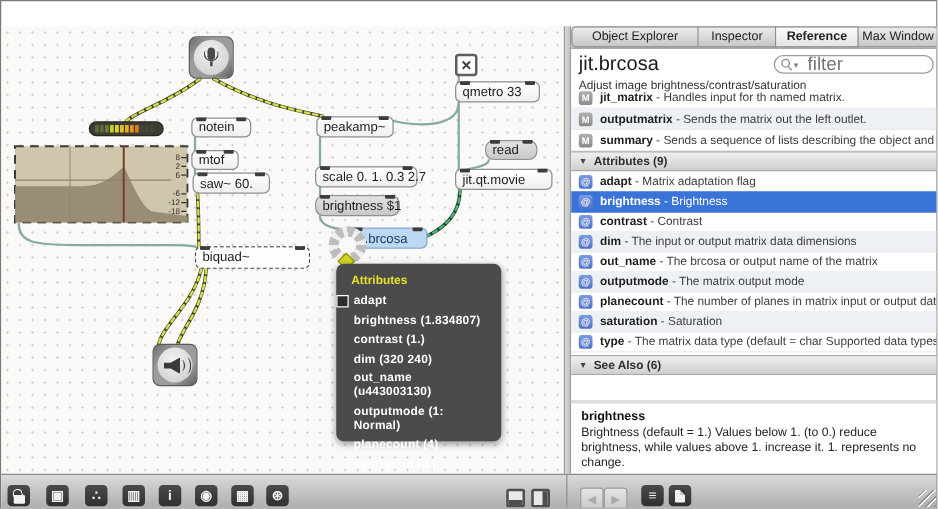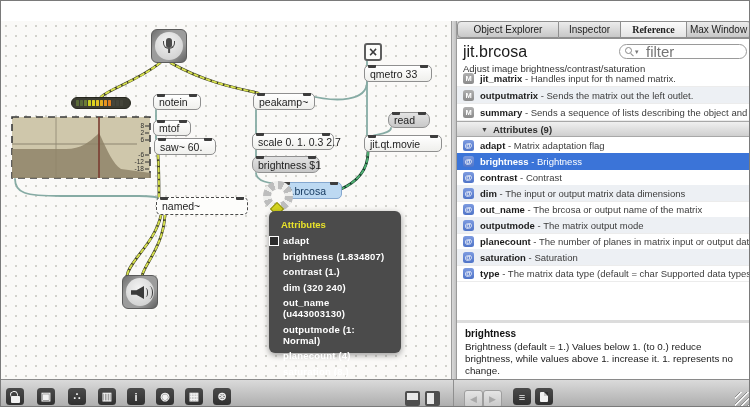--- a/index.html
+++ b/index.html
@@ -73,21 +73,21 @@
   
   #split{position:absolute;left:450px;top:20px;width:6px;height:358px;background:linear-gradient(90deg,#d9d9d9,#c2c2c2);border-left:1px solid #9b9b9b;border-right:1px solid #9b9b9b;box-sizing:border-box;}
 
   
   #sidebar{position:absolute;left:456px;top:20px;width:294px;height:358px;background:#fff;font-size:9.5px;}
   #tabs{position:absolute;left:0;top:0;width:294px;height:17px;display:flex;background:linear-gradient(#dcdcdc,#bdbdbd);border-bottom:1px solid #8f8f8f;}
   .tab{flex:0 0 auto;display:flex;align-items:center;justify-content:center;font-size:10px;color:#222;
     background:linear-gradient(#ececec,#c7c7c7);border:1px solid #8f8f8f;border-left:none;box-sizing:border-box;}
   .tab:first-child{border-left:1px solid #8f8f8f;border-radius:4px 0 0 4px;}
   .tab:last-child{border-radius:0 4px 4px 0;}
-  .tab.active{background:linear-gradient(#fbfbfb,#e4e4e4);font-weight:bold;font-family:Liberation Serif, serif;}
+  .tab.active{background:linear-gradient(#fbfbfb,#e4e4e4);font-weight:bold;}
 
   #ref-title{position:absolute;left:6px;top:22px;font-size:16px;color:#1a1a1a;}
   #ref-sub{position:absolute;left:6px;top:42px;font-size:9.5px;color:#333;}
   #filterwrap{position:absolute;right:4px;top:23px;width:128px;height:15px;}
   #filterwrap input{width:100%;height:100%;box-sizing:border-box;border:1px solid #9a9a9a;border-radius:9px;
     padding:0 4px 0 26px;font-size:15px;font-family:"Liberation Sans",sans-serif;color:#555;background:#fff;outline:none;}
   .mag{position:absolute;left:6px;top:3px;width:7px;height:7px;border:1.4px solid #8a8a8a;border-radius:50%;box-sizing:border-box;}
   .mag::after{content:"";position:absolute;left:5px;top:5px;width:4px;height:1.4px;background:#8a8a8a;transform:rotate(45deg);transform-origin:0 0;}
   .caret{position:absolute;left:16px;top:3.5px;font-size:7px;color:#777;}
 
@@ -96,21 +96,21 @@
   .rrow.sel{background:#3b74d8;border-bottom-color:#3b74d8;}
   .rrow.sel .rname,.rrow.sel .rdesc{color:#fff;}
   .badge{flex:0 0 auto;width:11px;height:11px;border-radius:2.5px;margin-right:6px;
     display:flex;align-items:center;justify-content:center;color:#fff;font-size:7.5px;font-weight:bold;}
   .badge.m{background:linear-gradient(#b0b0b0,#8a8a8a);}
   .badge.a{background:linear-gradient(#7d9be0,#4f74c8);}
   .rname{font-weight:bold;color:#1d1d1d;white-space:nowrap;}
   .rdesc{color:#3c3c3c;white-space:nowrap;overflow:hidden;}
   .rdesc::before{content:" - ";white-space:pre;}
 
-  .sect{position:absolute;left:0;width:294px;height:16px;display:flex;align-items:center;gap:5px;padding-left:24px;box-sizing:border-box;
+  .sect{position:absolute;left:0;width:294px;height:16px;display:flex;align-items:center;gap:5px;padding-left:6px;box-sizing:border-box;
     background:linear-gradient(#f0f0f0,#cfcfcf);border-top:1px solid #a8a8a8;border-bottom:1px solid #a8a8a8;
     font-weight:bold;color:#2e2e2e;font-size:9.5px;}
   .sect .tri{font-size:7px;color:#444;}
 
   #descpane{position:absolute;left:0;top:302px;width:294px;height:56px;background:#fff;padding:5px 8px;box-sizing:border-box;}
   #desc-title{font-weight:bold;font-size:10px;color:#111;margin-bottom:2px;}
   #desc-body{font-size:9.8px;color:#222;line-height:1.25;}
   #seealso-gap{position:absolute;left:0;top:299px;width:294px;height:3px;background:#dcdcdc;}
 
   
@@ -224,21 +224,21 @@
     <div class="obj" style="left:152px;top:73px;width:48px;height:16px;">
         <span>notein</span>
       </div>
     <div class="obj" style="left:152px;top:99px;width:38px;height:16px;">
         <span>mtof</span>
       </div>
     <div class="obj" style="left:153px;top:117px;width:62px;height:17px;">
         <span>saw~ 60.</span>
       </div>
     <div class="obj seldash" style="left:155px;top:176px;width:92px;height:18px;">
-        <span>named~</span>
+        <span>biquad~</span>
       </div>
     <div class="obj" style="left:363px;top:44px;width:68px;height:17px;">
         <span>qmetro 33</span>
       </div>
     <div class="obj" style="left:252px;top:72px;width:62px;height:17px;">
         <span>peakamp~</span>
       </div>
     <div class="obj" style="left:251px;top:112px;width:82px;height:17px;">
         <span>scale 0. 1. 0.3 2.7</span>
       </div>
@@ -389,20 +389,24 @@
       <span class="badge a">@</span>
       <span class="rname">saturation</span>
         <span class="rdesc">Saturation</span>
     </div>
     <div class="rrow" style="top:244px;">
       <span class="badge a">@</span>
       <span class="rname">type</span>
         <span class="rdesc">The matrix data type (default = char  Supported data types are c...</span>
     </div>
 
+    <div class="sect" style="top:263px;">
+      <span class="tri">▼</span>
+      <span>See Also (6)</span>
+    </div>
     <div id="seealso-gap"></div>
 
     <div id="descpane">
       <div id="desc-title">brightness</div>
       <div id="desc-body">Brightness (default = 1.) Values below 1. (to 0.) reduce brightness, while values above 1. increase it. 1. represents no change.</div>
     </div>
   </div>
 
   <div id="bottombar">
     <div class="dkicon" style="left:5px;">

